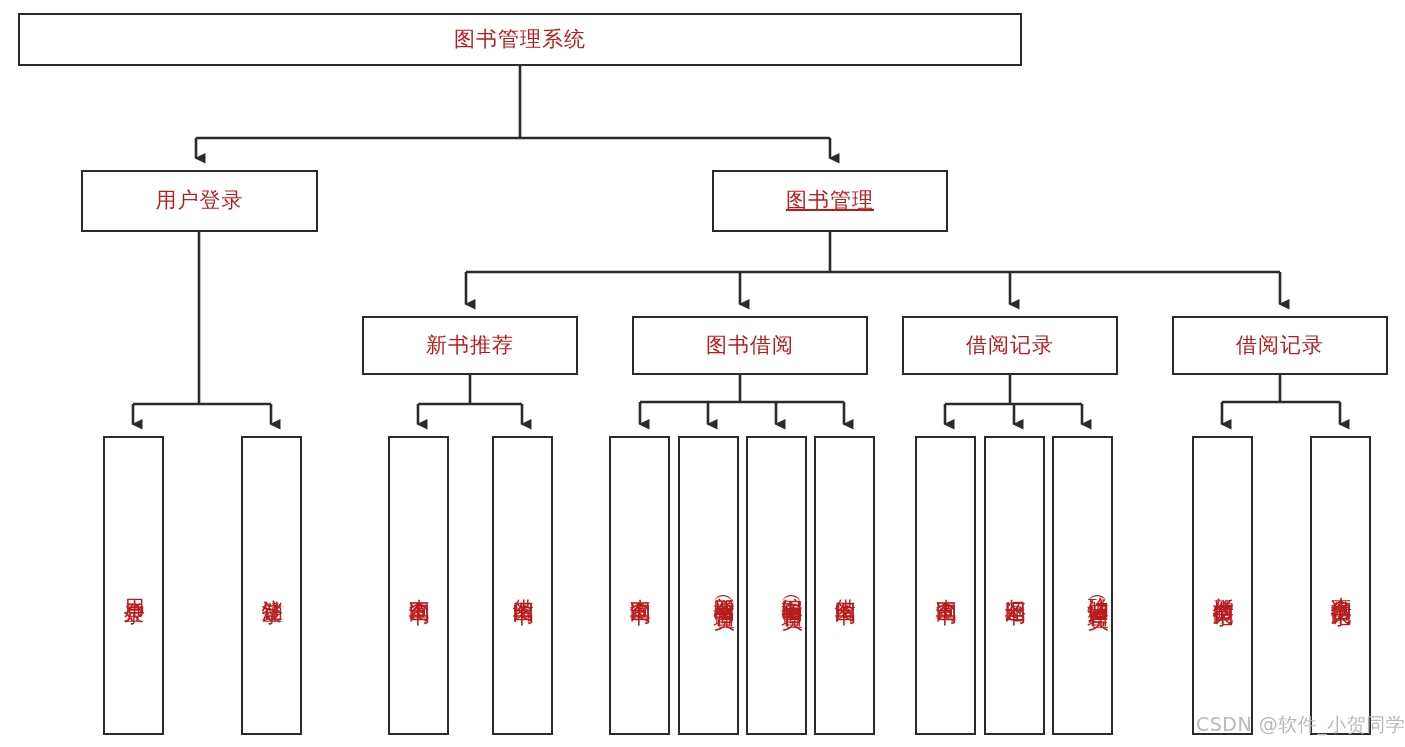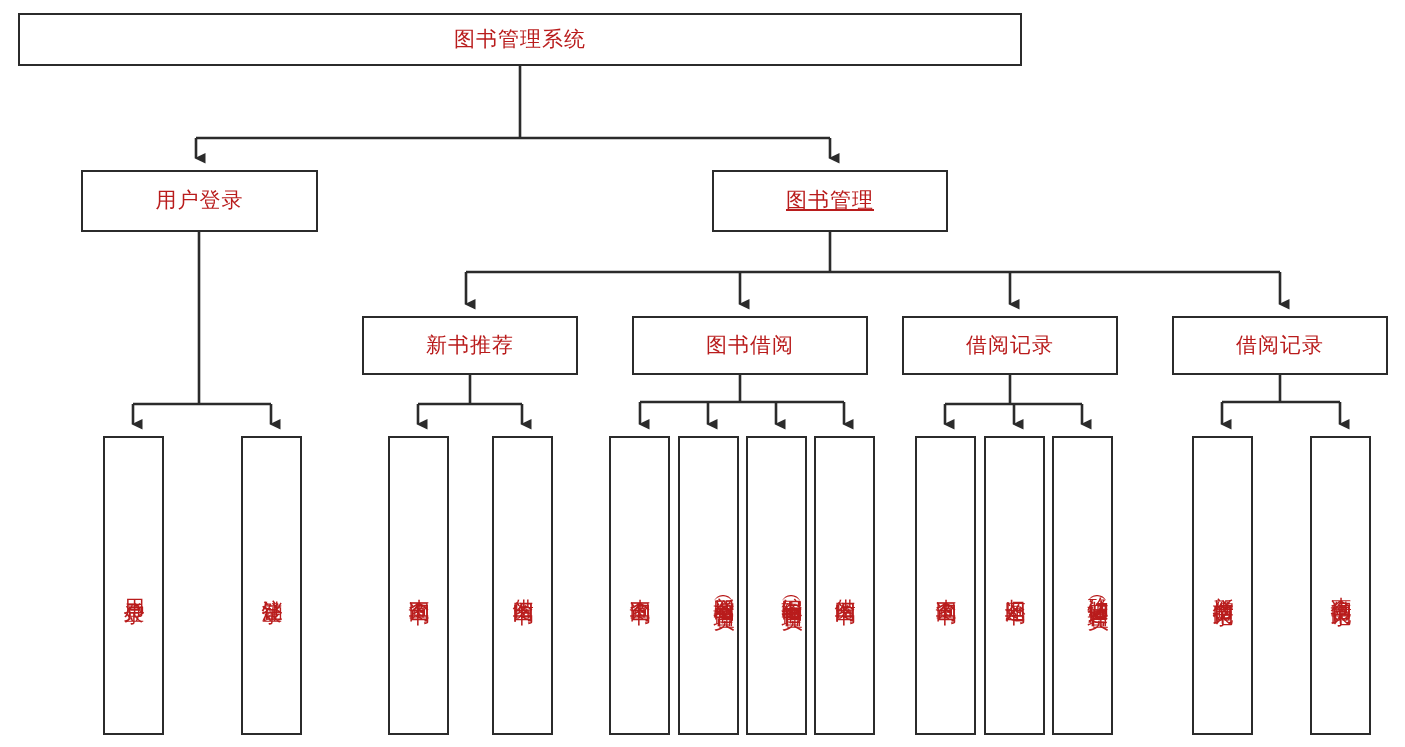--- a/index.html
+++ b/index.html
@@ -195,14 +195,15 @@
   </div>
 
   <div class="node node-v leaf-short" style="left:1192px; top:436px; width:61px; height:299px;">
     <span>新增借阅记录</span>
   </div>
 
   <div class="node node-v leaf-short" style="left:1310px; top:436px; width:61px; height:299px;">
     <span>查询借阅记录</span>
   </div>
 
+  <div class="watermark">CSDN @软件_小贺同学</div>
 
 </div>
 
 </body></html>

